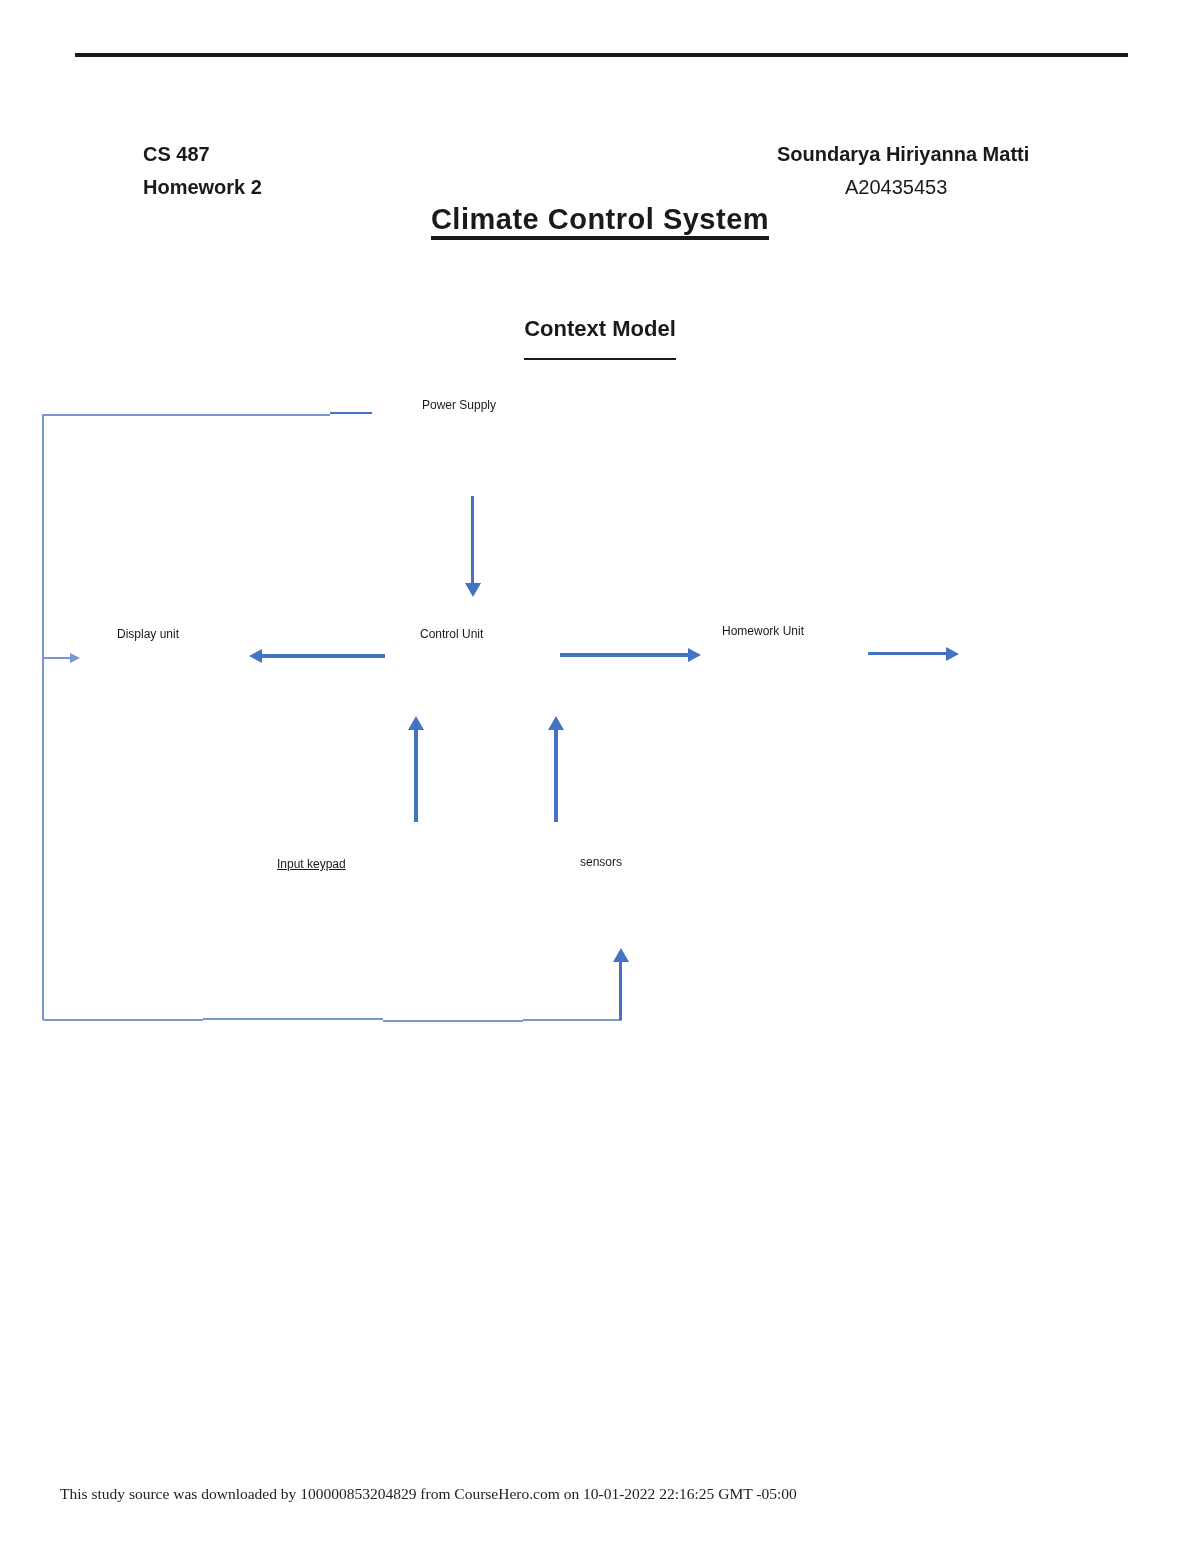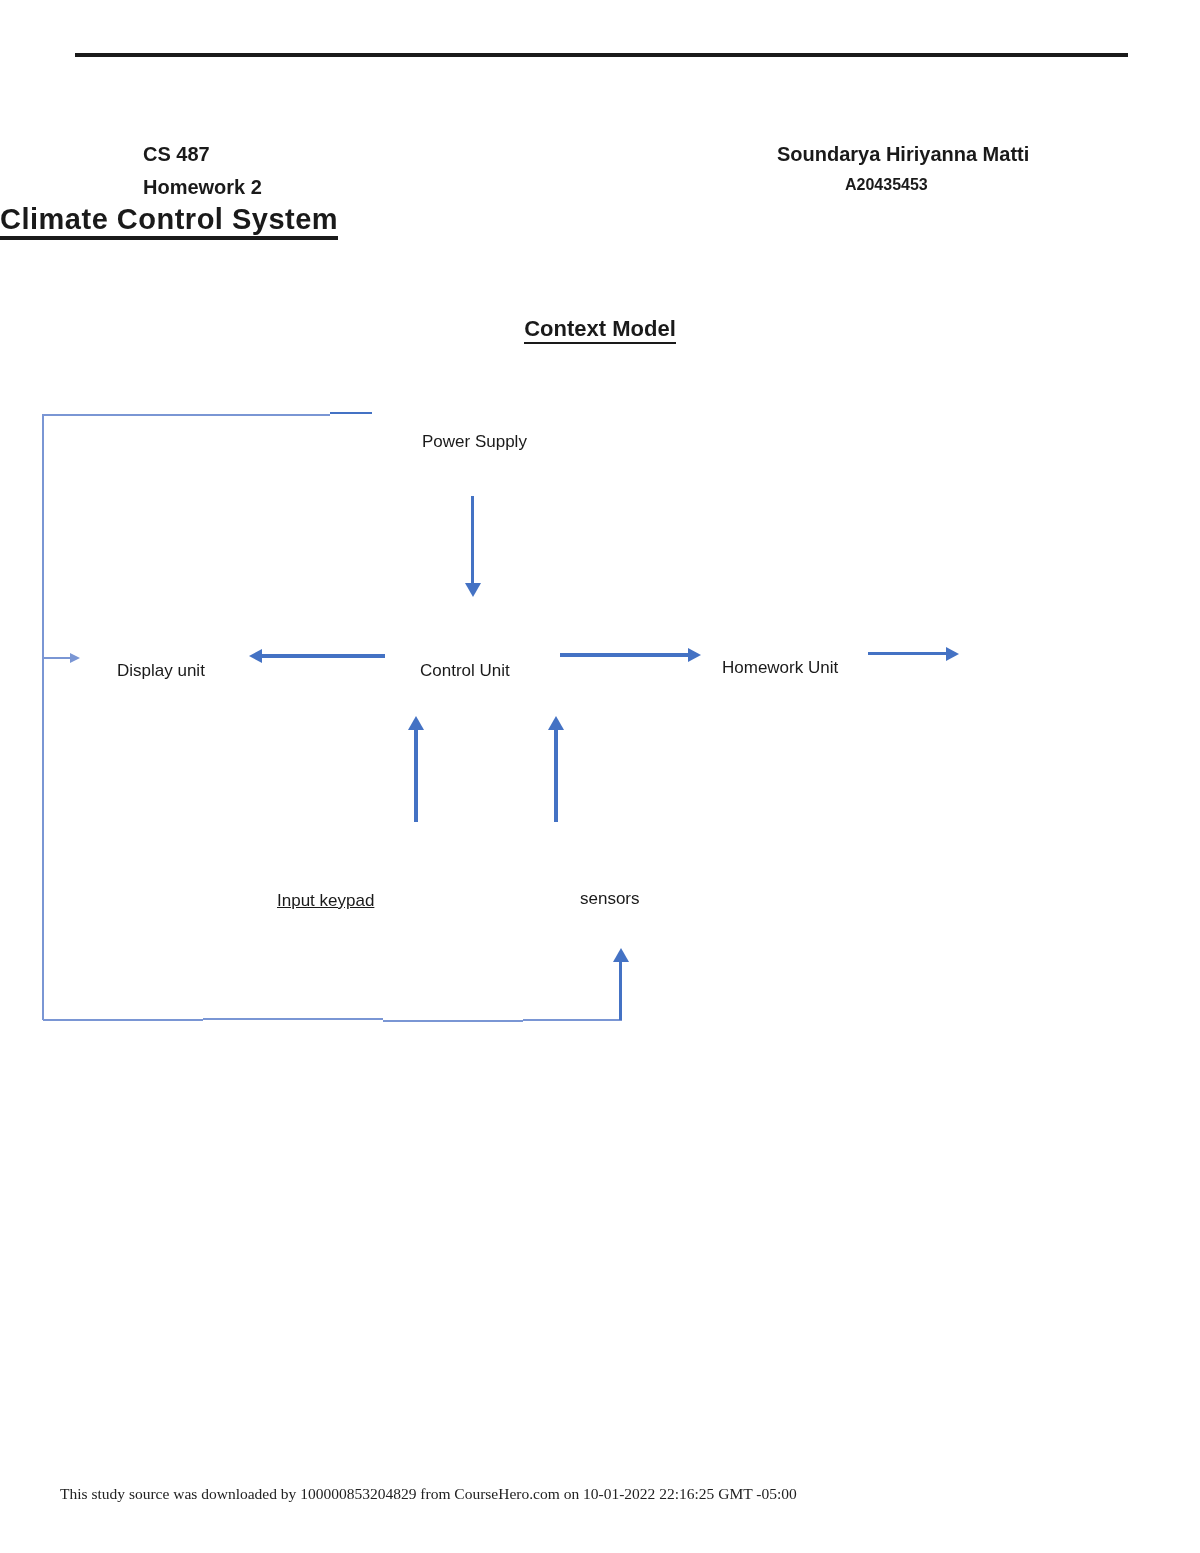--- a/index.html
+++ b/index.html
@@ -15,33 +15,33 @@
     width:1200px;height:1553px;
     background:#ffffff;
     font-family:"Liberation Sans",sans-serif;
     color:var(--text-black);
     overflow:hidden;
   }
   .abs{position:absolute;}
   
   .top-rule{left:75px;top:53px;width:1053px;height:4px;background:var(--text-black);}
   .hdr{font-size:20px;font-weight:bold;white-space:nowrap;}
-  .hdr-id{font-size:16px;font-weight:bold;white-space:nowrap;}
-  .doc-title{left:0;top:203px;width:1200px;text-align:left;}
+  .hdr-id{font-size:20px;font-weight:normal;white-space:nowrap;}
+  .doc-title{left:0;top:203px;width:1200px;text-align:center;}
   .doc-title span{
     font-size:29px;font-weight:600;letter-spacing:.5px;
     border-bottom:4px solid var(--text-black);padding-bottom:1px;
   }
   .sub-title{left:0;top:316px;width:1200px;text-align:center;}
   .sub-title span{
     font-size:22px;font-weight:600;
-    border-bottom:2px solid var(--text-black);padding-bottom:1px;
+    border-bottom:2px solid var(--text-black);padding-bottom:17px;
   }
   
-  .lbl{font-size:17px;white-space:nowrap;margin-top:34px;}
+  .lbl{font-size:12px;white-space:nowrap;}
   
   .hline{height:2px;background:var(--thin-line-blue);}
   .vline{width:2px;background:var(--thin-line-blue);}
   .hbar{height:4px;background:var(--arrow-blue);}
   .vbar{width:3px;background:var(--arrow-blue);}
   
   .ah{width:0;height:0;}
   .ah-right{border-top:7px solid transparent;border-bottom:7px solid transparent;border-left:13px solid var(--arrow-blue);}
   .ah-right-sm{border-top:5px solid transparent;border-bottom:5px solid transparent;border-left:10px solid var(--thin-line-blue);}
   .ah-left{border-top:7px solid transparent;border-bottom:7px solid transparent;border-right:13px solid var(--arrow-blue);}

